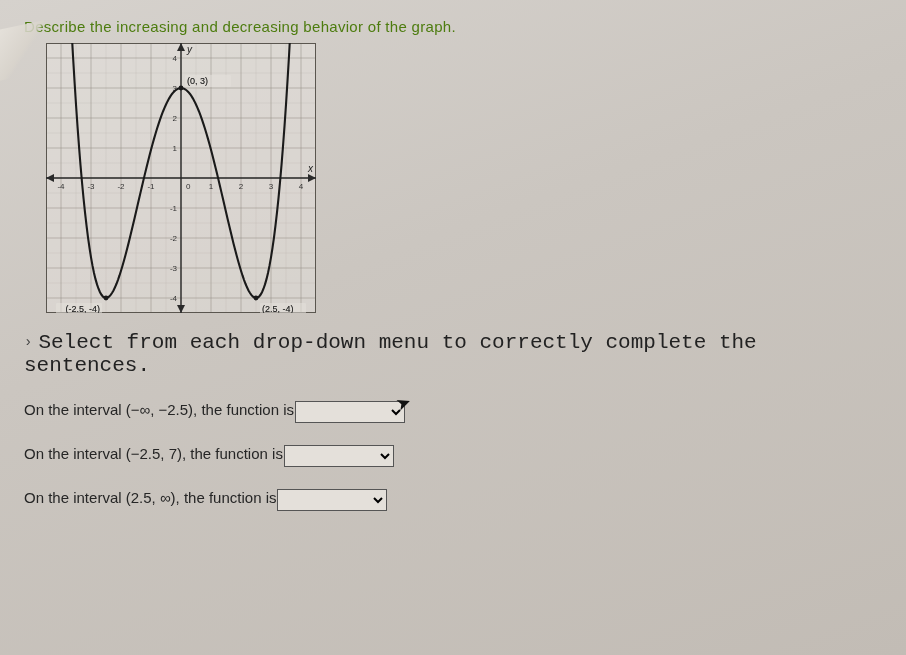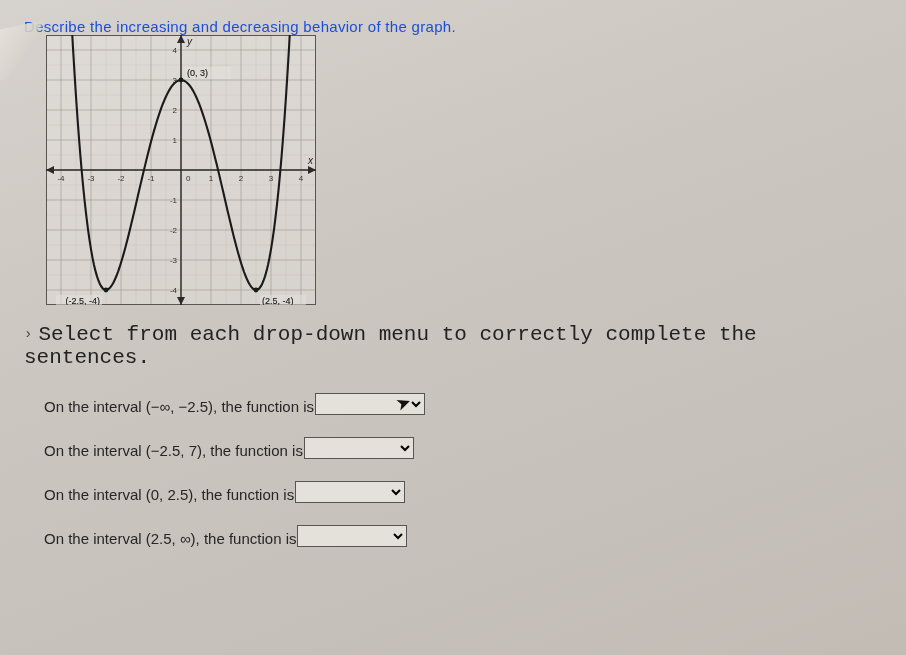--- a/index.html
+++ b/index.html
@@ -10,22 +10,22 @@
     height: 655px;
     background: linear-gradient(160deg, #d6d2cd 0%, #cbc6c0 40%, #c2bcb5 100%);
     font-family: Arial, Helvetica, sans-serif;
     color: #2a2a2a;
     position: relative;
     overflow: hidden;
   }
   .prompt {
     font-size: 15px;
     letter-spacing: 0.02em;
-    color: #1d4ed8;
-    margin-bottom: 0;
+    color: #4d7c0f;
+    margin-bottom: 8px;
   }
   .chart-box {
     width: 270px;
     height: 270px;
     margin-left: 22px;
     position: relative;
     background: rgba(245,243,240,0.3);
   }
   .chart-box svg { display:block }
   .instruction {
@@ -38,23 +38,22 @@
     font-size: 14px;
     color: #444;
     margin-right: 6px;
     vertical-align: middle;
   }
   .question-row {
     font-size: 15px;
     color: #262626;
     margin-bottom: 22px;
     display: flex;
-    align-items: flex-end;
+    align-items: flex-start;
     gap: 1px;
-    margin-left: 20px;
   }
   select.answer {
     width: 110px;
     height: 22px;
     border: 1px solid #555;
     background: #e4e0da;
     font-size: 13px;
   }
   .cursor-arrow {
     position: absolute;
@@ -187,22 +186,18 @@
 <div id="questions">
     <div class="question-row">
       <span>On the interval (−∞, −2.5), the function is</span>
       <select class="answer"><option></option></select>
     </div>
     <div class="question-row">
       <span>On the interval (−2.5, 7), the function is</span>
       <select class="answer"><option></option></select>
     </div>
     <div class="question-row">
-      <span>On the interval (0, 2.5), the function is</span>
-      <select class="answer"><option></option></select>
-    </div>
-    <div class="question-row">
       <span>On the interval (2.5, ∞), the function is</span>
       <select class="answer"><option></option></select>
     </div>
   </div>
 
 <div class="cursor-arrow">➤</div>
 
 </body></html>

